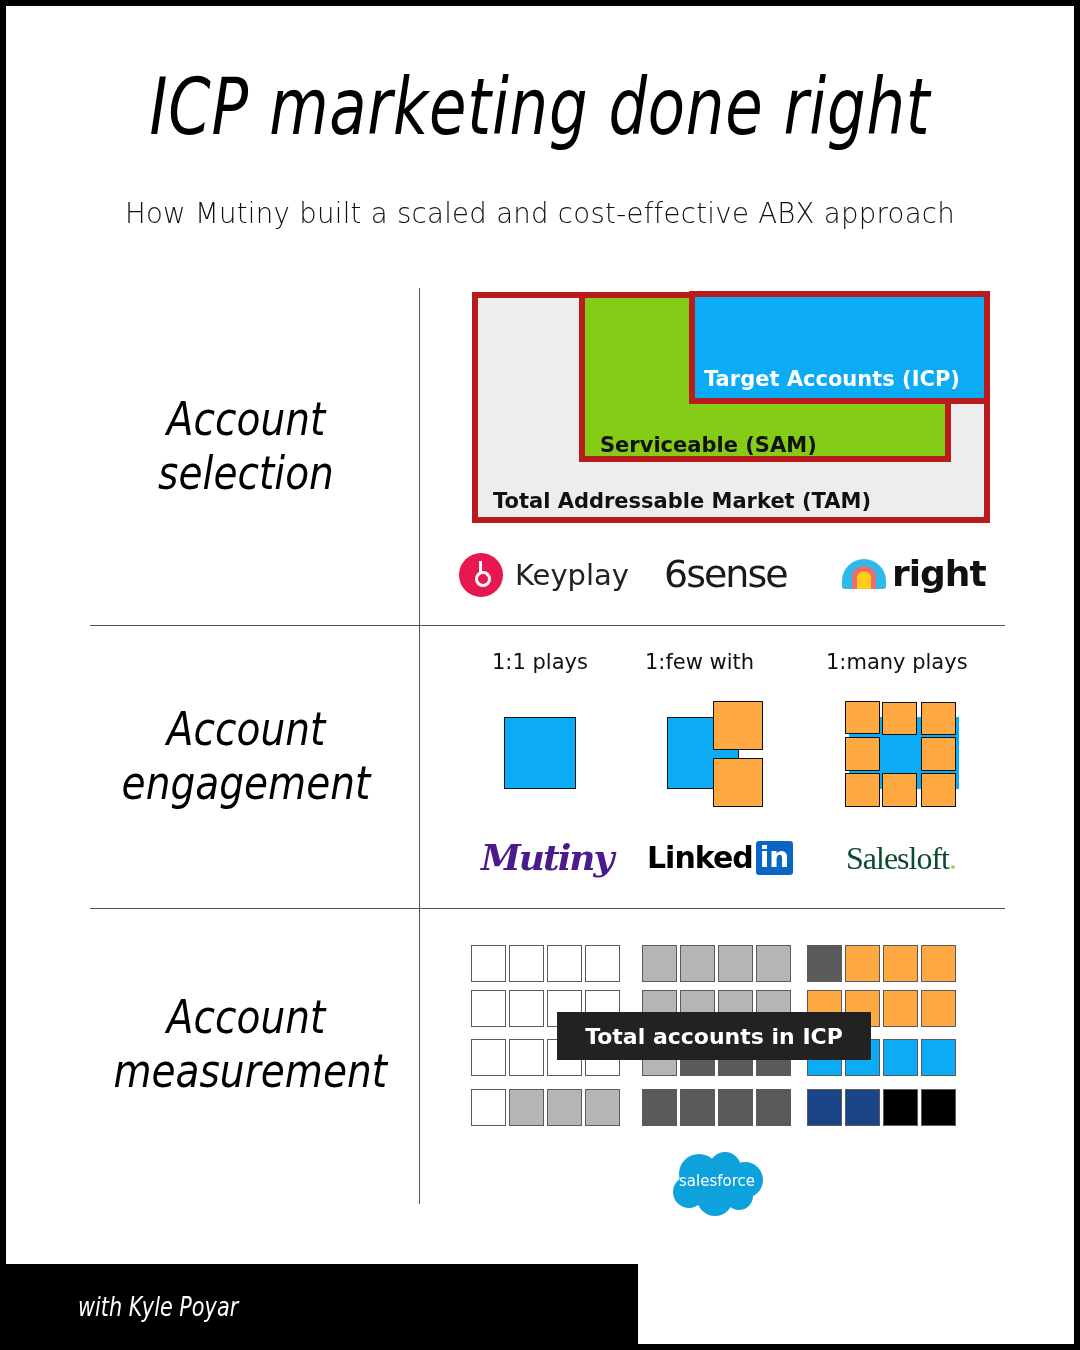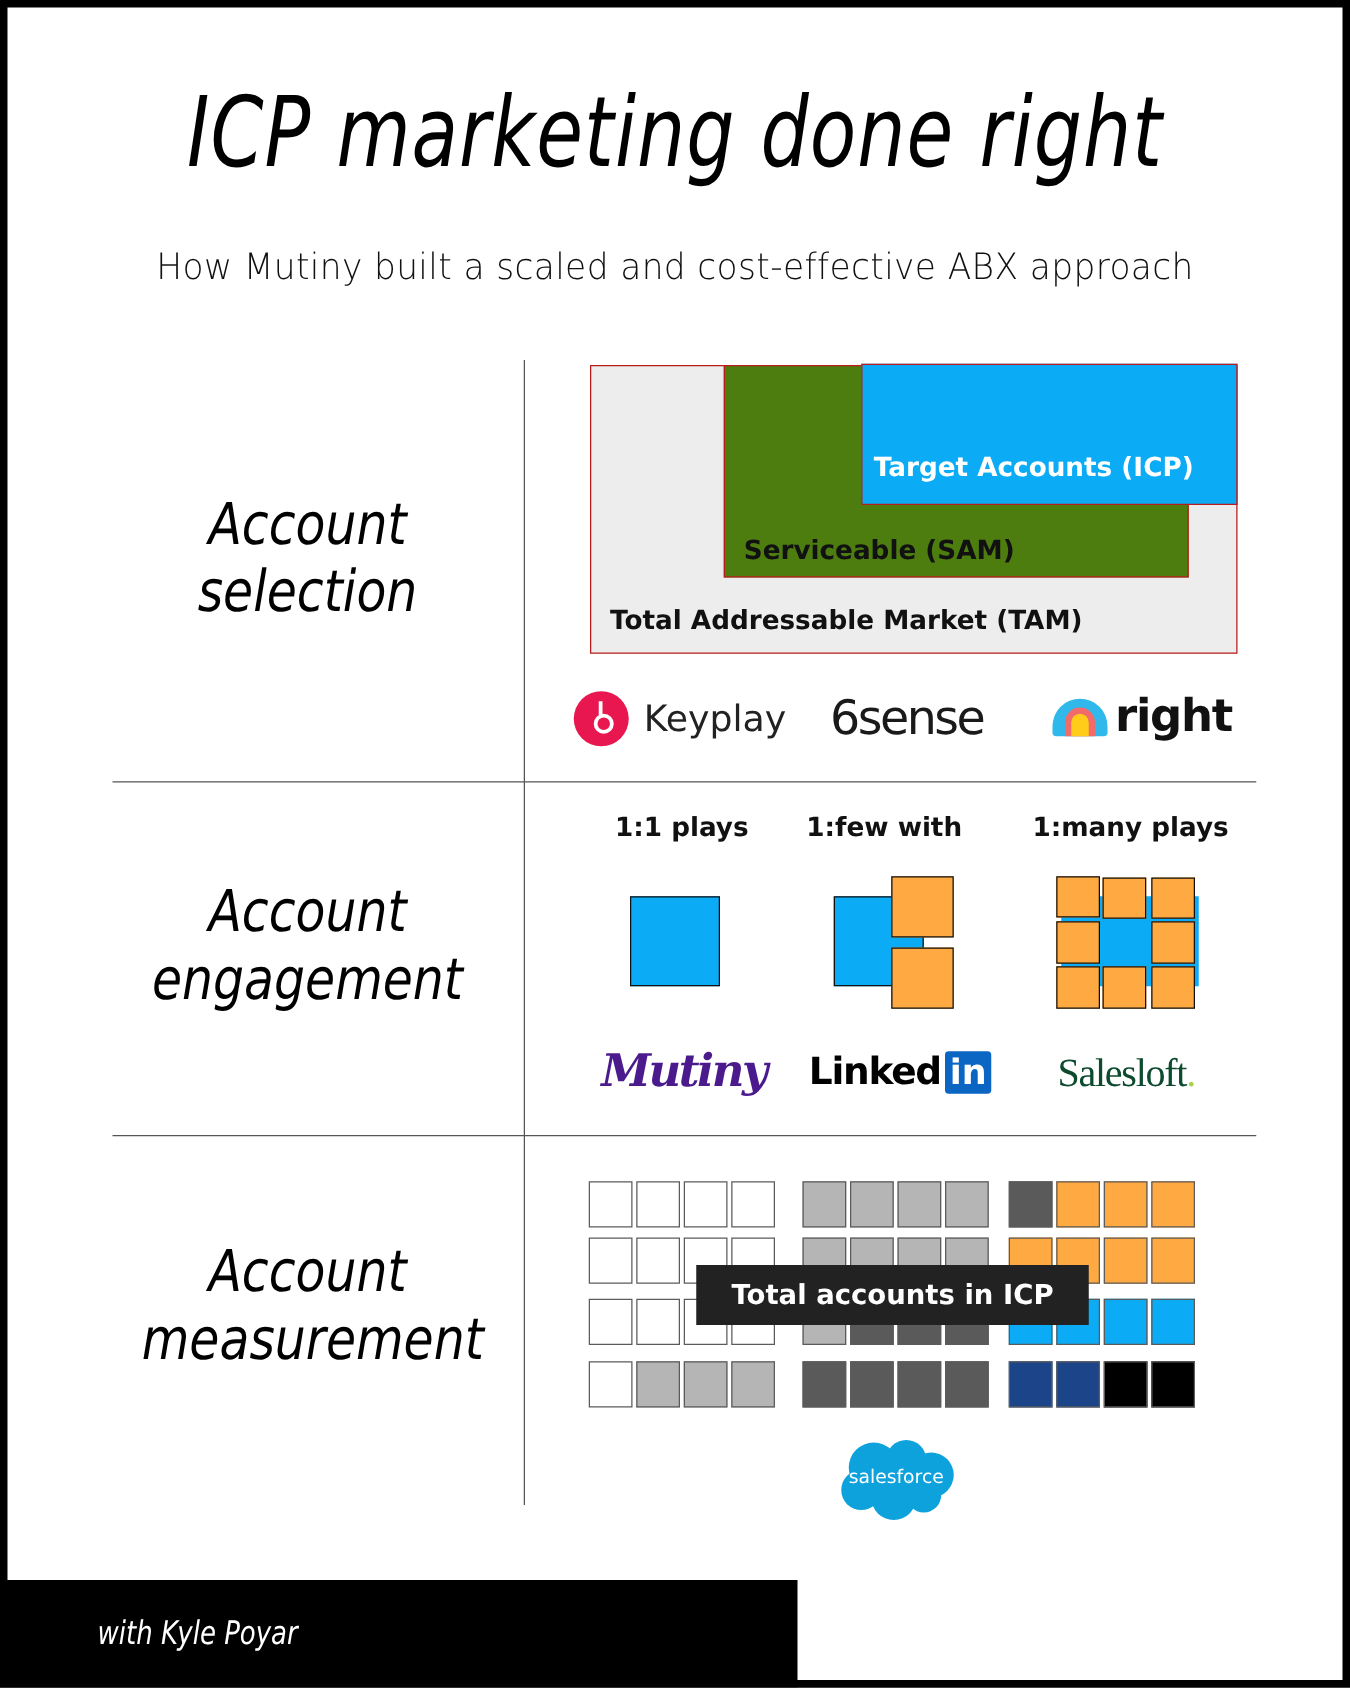--- a/index.html
+++ b/index.html
@@ -21,43 +21,43 @@
     letter-spacing: 0.3px; transform: scaleX(0.95); transform-origin: 540px 0;
   }
   .vline { position: absolute; left: 419px; top: 288px; width: 1px; height: 916px; background: #555; }
   .hline { position: absolute; left: 90px; width: 915px; height: 1px; background: #555; }
   .row-label {
     position: absolute; left: 90px; width: 312px; text-align: center;
     font-family: "DejaVu Sans", sans-serif; font-size: 46px; line-height: 54px; color: #000;
     font-style: italic; transform: scaleX(0.85);
   }
   
-  .box { position: absolute; border: 1px solid #b91c1c; }
+  .box { position: absolute; border: 6px solid #b91c1c; }
   .tam { left: 472px; top: 292px; width: 518px; height: 231px; background: #ededed; }
-  .sam { left: 579px; top: 292px; width: 372px; height: 170px; background: #4d7c0f; }
+  .sam { left: 579px; top: 292px; width: 372px; height: 170px; background: #84cc16; }
   .icp { left: 689px; top: 291px; width: 301px; height: 113px; background: #0babf6; }
   .box-label { position: absolute; font-family: "DejaVu Sans", sans-serif; font-weight: bold; font-size: 21px; white-space: nowrap; }
   .icp .box-label { left: 9px; top: 70px; color: #fff; }
   .sam .box-label { left: 15px; top: 135px; color: #111; }
   .tam .box-label { left: 15px; top: 191px; color: #111; }
   
   .logo { position: absolute; display: flex; align-items: center; white-space: nowrap; }
   .keyplay-mark {
     width: 44px; height: 44px; border-radius: 50%; background: #e8174f; position: relative;
   }
   .keyplay-mark::before { content: ""; position: absolute; left: 16px; top: 18px; width: 10px; height: 10px; border: 3px solid #fff; border-radius: 50%; }
   .keyplay-mark::after { content: ""; position: absolute; left: 20px; top: 8px; width: 3px; height: 11px; background: #fff; }
   .keyplay-text { margin-left: 12px; font-size: 29px; color: #222; font-family: "DejaVu Sans", sans-serif; }
   .sense-text { font-size: 38px; font-weight: normal; color: #1a1a1a; font-family: "DejaVu Sans", sans-serif; letter-spacing: -2px; }
   .clay-mark { width: 44px; height: 30px; position: relative; }
   .clay-mark .a1 { position: absolute; left: 0; top: 0; width: 44px; height: 30px; background: #31b8ea; border-radius: 22px 22px 3px 3px; }
   .clay-mark .a2 { position: absolute; left: 10px; top: 7px; width: 24px; height: 23px; background: #f26a6a; border-radius: 12px 12px 0 0; }
   .clay-mark .a3 { position: absolute; left: 15px; top: 12px; width: 14px; height: 18px; background: #ffcc1a; border-radius: 7px 7px 0 0; }
   .clay-text { margin-left: 6px; font-size: 36px; font-weight: bold; color: #111; font-family: "DejaVu Sans", sans-serif; letter-spacing: -1px; }
-  .play-label { position: absolute; font-family: "DejaVu Sans", sans-serif; font-weight: bold; font-size: 21px; color: #111; white-space: nowrap; text-align: center; }
+  .play-label { position: absolute; font-family: "DejaVu Sans", sans-serif; font-weight: normal; font-size: 21px; color: #111; white-space: nowrap; text-align: center; }
   .sq { position: absolute; border: 1px solid #111; }
   .sq.b { background: #0babf6; }
   .sq.o { background: #fea941; }
   .mutiny { font-family: "DejaVu Serif", serif; font-weight: bold; font-style: italic; font-size: 36px; color: #4b1a8c; letter-spacing: -2px; }
   .linkedin-text { font-size: 30px; font-weight: bold; color: #000; font-family: "DejaVu Sans", sans-serif; letter-spacing: -1px; }
   .linkedin-in { margin-left: 3px; background: #0a66c2; color: #fff; font-size: 28px; font-weight: bold; border-radius: 3px; padding: 0 4px; line-height: 34px; font-family: "DejaVu Sans", sans-serif; }
   .salesloft { font-family: "Liberation Serif", serif; font-size: 32px; color: #0d4a2e; letter-spacing: -1px; }
   .salesloft-dot { color: #a7d34a; font-family: "Liberation Serif", serif; font-size: 32px; }
   
   .cell { position: absolute; width: 35px; height: 37px; border: 1px solid #5b5b5b; }

